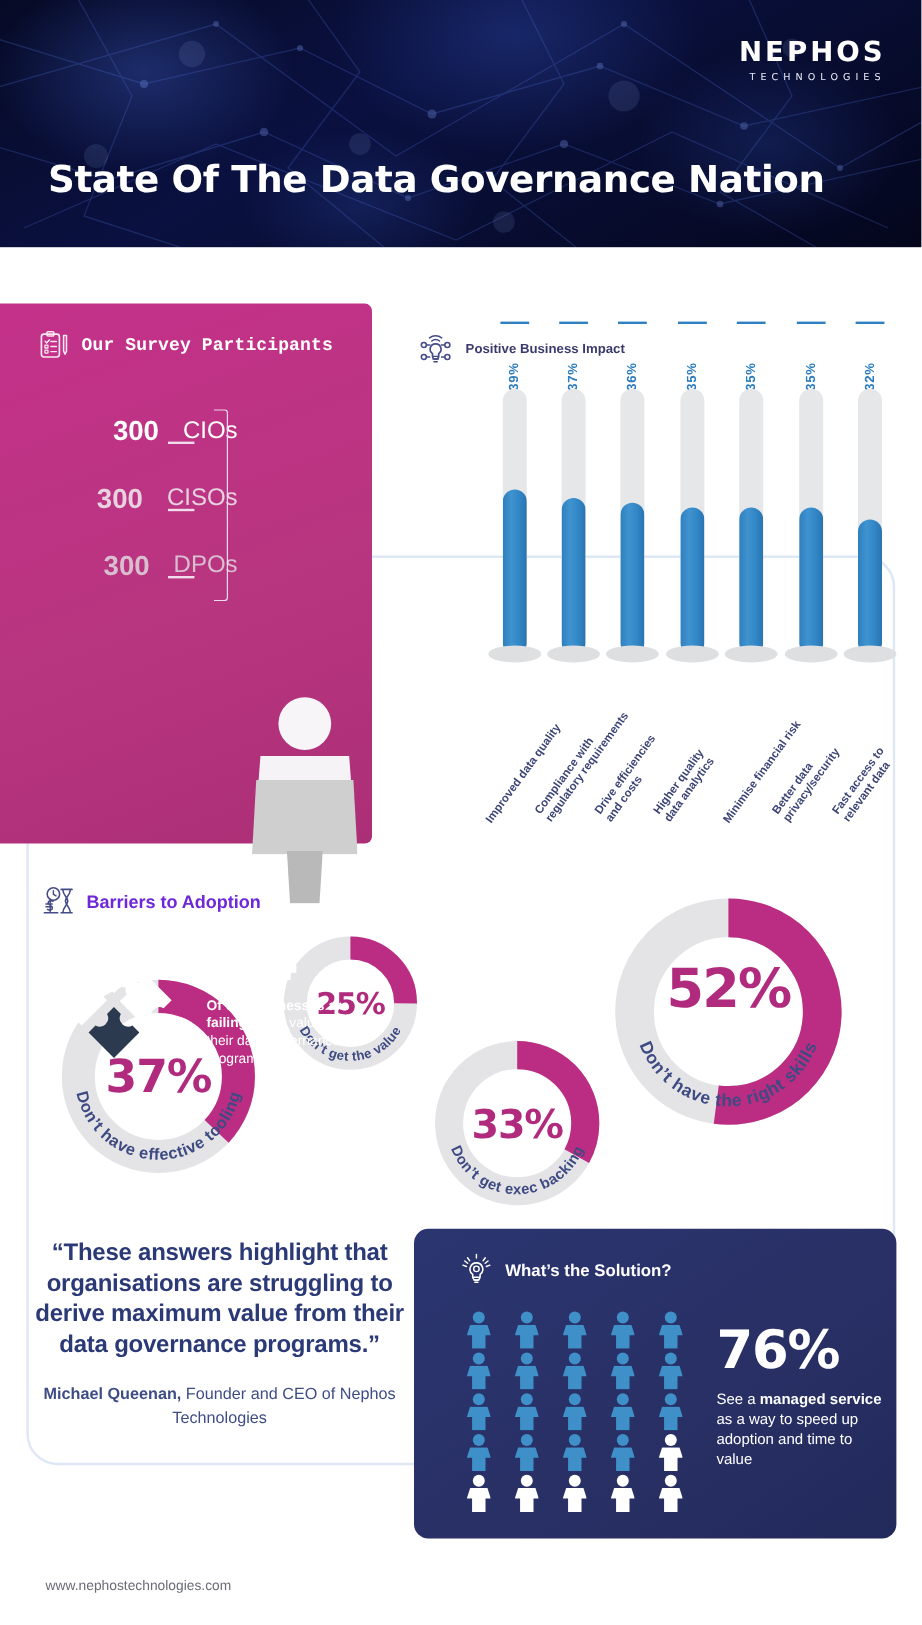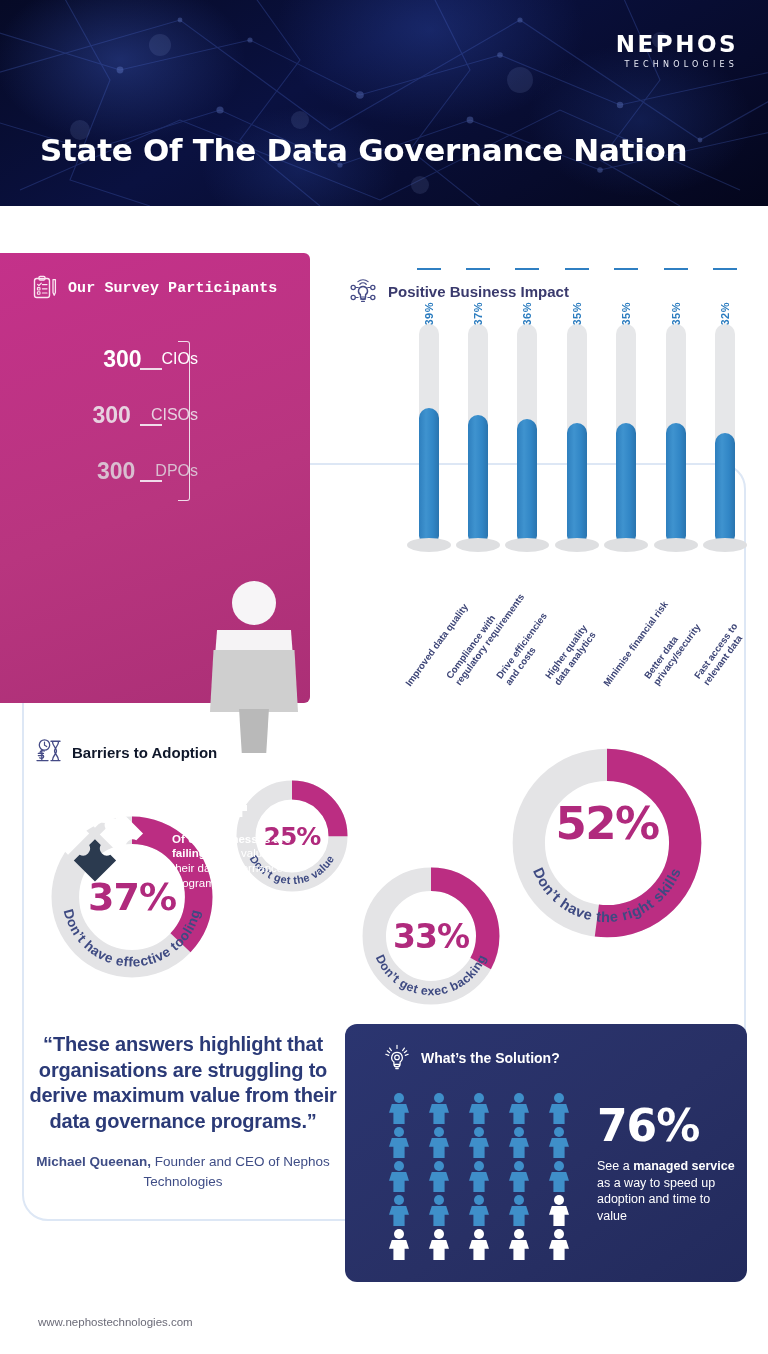--- a/index.html
+++ b/index.html
@@ -52,21 +52,21 @@
     border-top-right-radius:6px; border-bottom-right-radius:6px;
     z-index:3;
   }
   .sec-head { display:flex; align-items:center; gap:10px; }
   .survey .sec-head { position:absolute; left:32px; top:22px;font-family:Liberation Mono, monospace; }
   .survey .sec-title { color:#fff; font-size:15px; font-weight:bold; letter-spacing:.1px; }
 
   .part-rows { position:absolute; left:28px; top:78px; width:170px; }
   .part-row { height:56px; display:flex; align-items:center; justify-content:flex-end; gap:20px; }
   .part-num { font-size:23px; font-weight:bold; }
-  .part-lbl { font-size:16px; }
+  .part-lbl { font-size:20px; }
   .r0 .part-num,.r0 .part-lbl { color:#ffffff; }
   .r1 .part-num,.r1 .part-lbl { color:#e7d2e0; }
   .r2 .part-num,.r2 .part-lbl { color:#d9bed0; }
 
   .leaders { position:absolute; left:160px; top:88px; width:50px; height:160px; }
   .bracket { position:absolute; left:18px; top:0; width:12px; height:160px;
              border:1.6px solid #f0dcea; border-left:none; border-radius:0 3px 3px 0; }
   .tick { position:absolute; left:-20px; width:22px; height:1.6px; background:#f0dcea; }
 
   .figure { position:absolute; left:206px; top:328px; width:96px; height:170px; }
@@ -85,21 +85,21 @@
   .puzzle-wrap { position:absolute; left:26px; top:525px; width:136px; height:136px; z-index:4; }
   .quarter { position:absolute; left:172px; top:528px; width:126px; z-index:4; }
   .quarter-num { color:#fff; font-size:45px; font-weight:bold; line-height:.95; letter-spacing:-1px;
                  font-family:"DejaVu Sans", sans-serif; }
   .quarter-txt { color:#fff; font-size:11.5px; line-height:1.28; margin-top:8px; }
   .quarter-txt b { font-weight:bold; }
 
   
   .impact { position:absolute; left:348px; top:262px; width:400px; z-index:2; }
   .impact .sec-head { position:absolute; left:0; top:14px; }
-  .impact .sec-title { color:#3a3a6d; font-size:15px; font-weight:bold; }
+  .impact .sec-title { color:#3a3a6d; font-size:11px; font-weight:bold; }
 
   .bars { position:absolute; left:56px; top:60px; width:346px; height:230px; display:flex; gap:0; }
   .barcol { width:49.4px; position:relative; height:230px; }
   .pct-wrap { position:absolute; left:0; bottom:226px; width:100%; height:60px; }
   .pct-rot {
     position:absolute; left:50%; bottom:0; writing-mode:vertical-rl; transform:rotate(180deg) translateX(50%);
     color:#2b7cbf; font-size:11px; font-weight:bold; letter-spacing:.5px;
   }
   .pct-tick { position:absolute; left:50%; margin-left:-12px; bottom:56px; width:24px; height:2px; background:#2f7fc2; }
   .track {
@@ -117,21 +117,21 @@
   .cat-labels { position:absolute; left:56px; top:296px; width:346px; height:130px; }
   .cat {
     position:absolute; bottom:0; transform-origin:left bottom; transform:rotate(-54deg);
     color:#3c4476; font-size:9.6px; font-weight:bold; line-height:1.18; white-space:pre-line;
     width:130px;
   }
 
   
   .barriers { position:absolute; left:34px; top:738px; width:714px; z-index:2; }
   .barriers .sec-head { position:absolute; left:0; top:0; }
-  .barriers .sec-title { color:#0f172a; font-size:15px; font-weight:bold; }
+  .barriers .sec-title { color:#6d28d9; font-size:15px; font-weight:bold; }
   .donut { position:absolute; }
   .donut svg { display:block; overflow:visible; }
   .donut .dval {
     position:absolute; left:0; top:0; width:100%; height:100%;
     display:flex; align-items:center; justify-content:center;
     color:#b02a7d; font-weight:bold; font-family:"DejaVu Sans", sans-serif;
   }
 
   
   .quote { position:absolute; left:28px; top:1032px; width:310px; text-align:center; z-index:2; }

